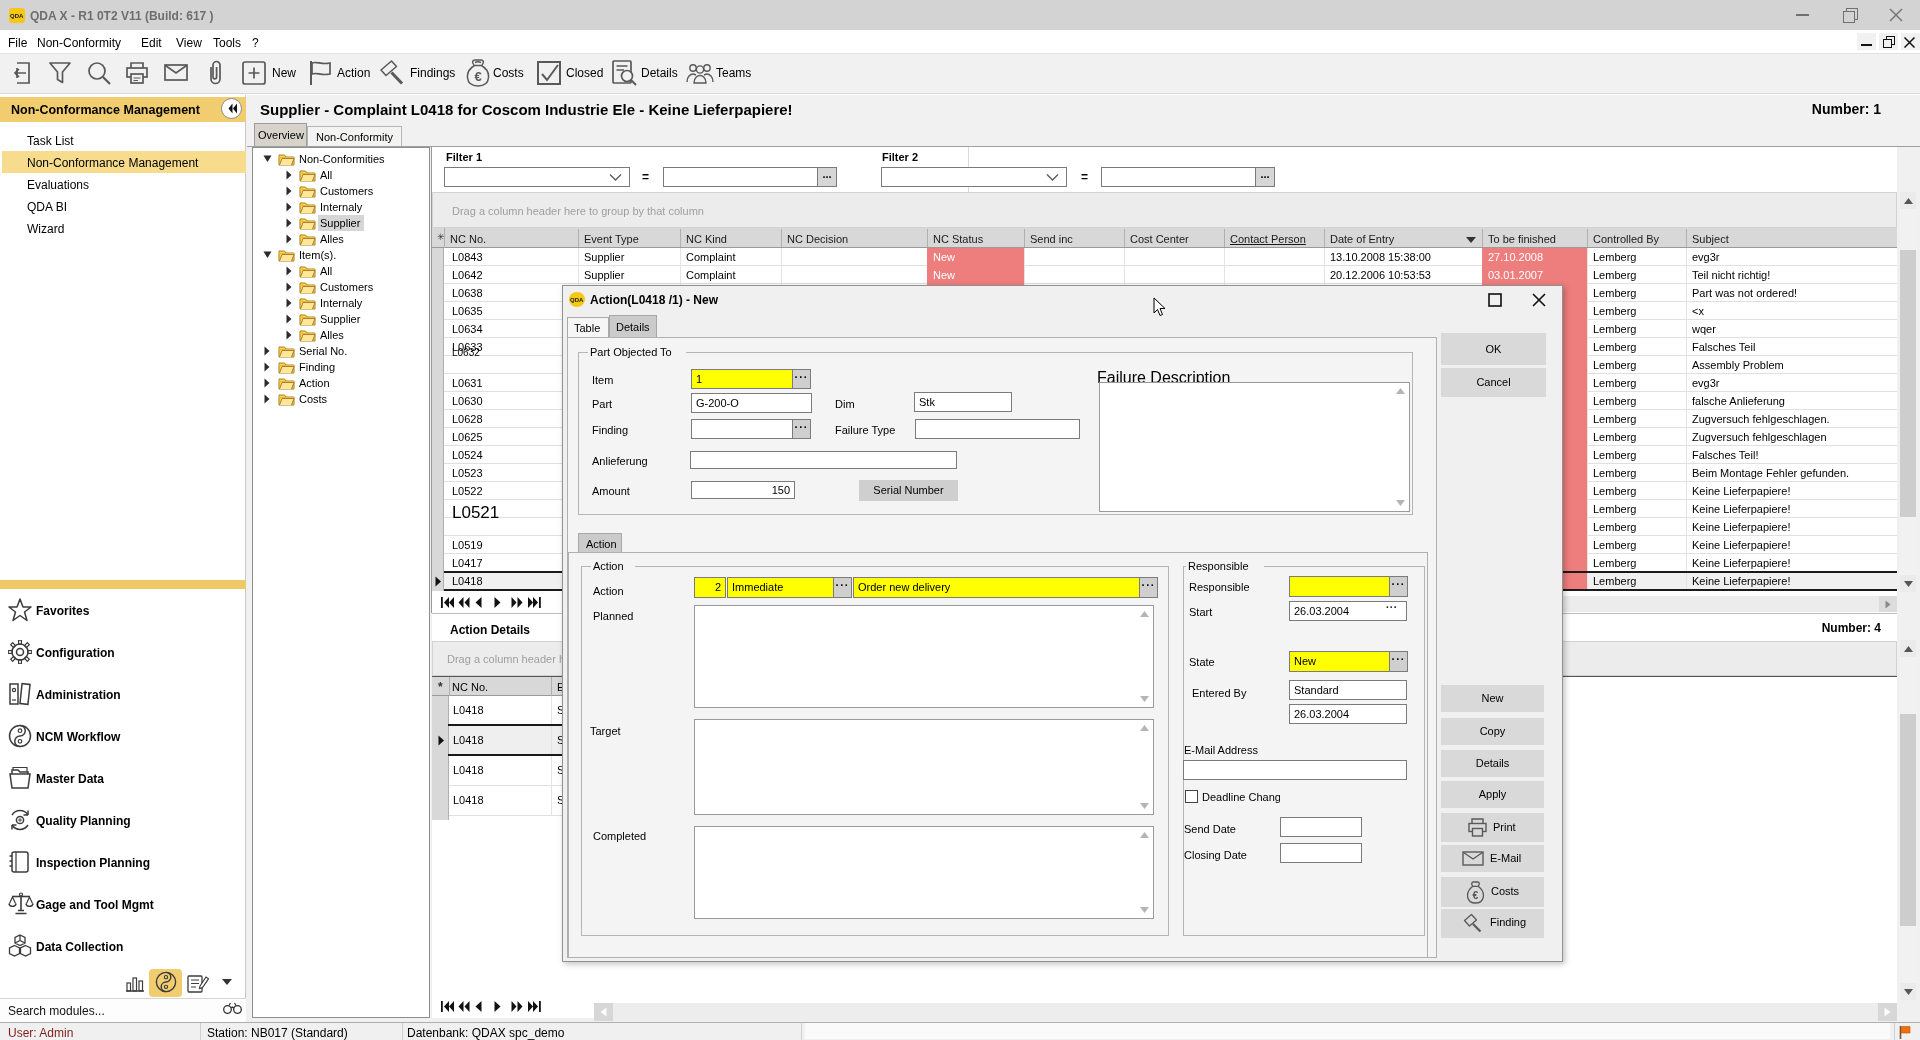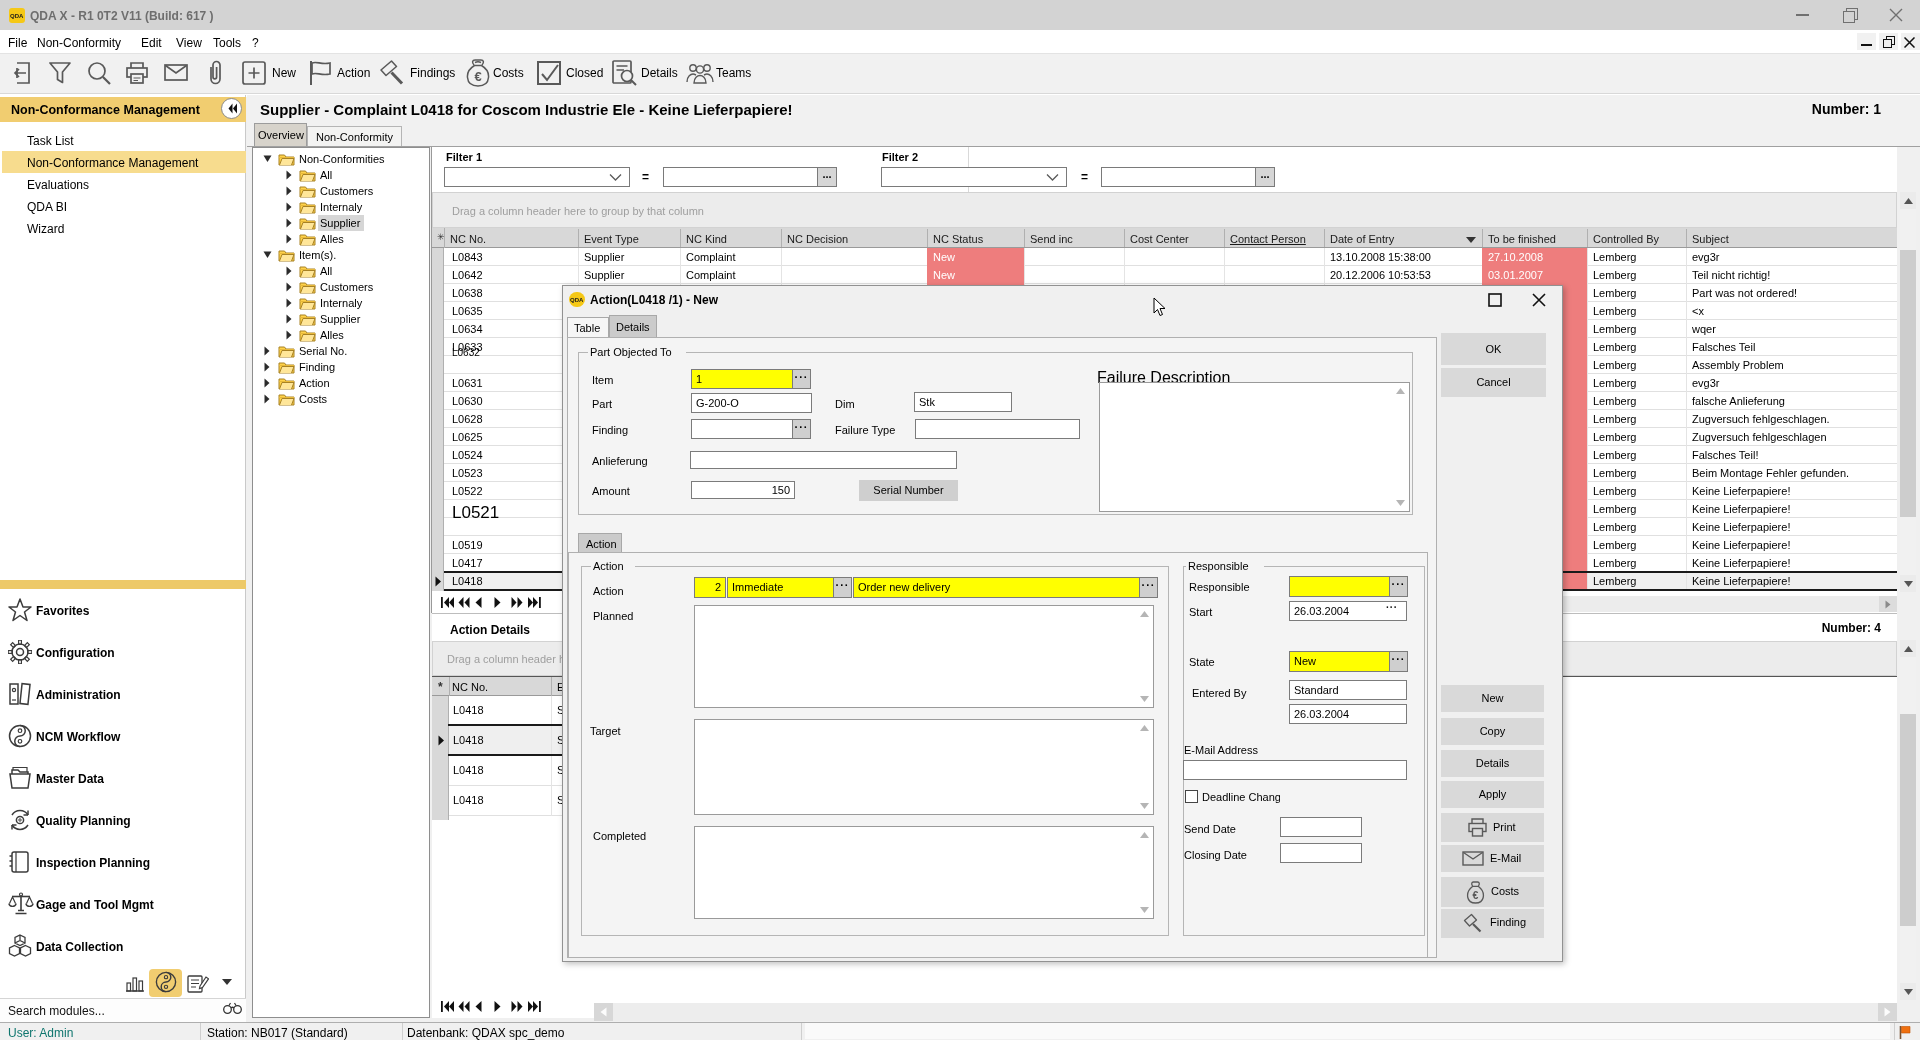--- a/index.html
+++ b/index.html
@@ -212,21 +212,21 @@
     <path d="M0 0 L10 0 L5 6 Z" fill="#333"></path>
   </svg>
 <div style="position:absolute;left:0px;top:998px;width:246px;height:24px;background:#fdfdfd;border-top:1px solid #d5d5d5;"></div>
 <div style="position:absolute;left:8px;top:1005px;font-size:12px;font-weight:400;color:#111;white-space:nowrap;line-height:1;">Search modules...</div>
 <svg style="position:absolute;left:223px;top:1001px;" width="19" height="14" viewBox="0 0 19 14" fill="none">
     <circle cx="4.5" cy="8.5" r="3.8" stroke="#333" stroke-width="1.3"></circle>
     <circle cx="14.5" cy="8.5" r="3.8" stroke="#333" stroke-width="1.3"></circle>
     <path d="M8 7 C9 6 10 6 11 7 M6 4.5 L7.5 2 M13 4.5 L11.5 2" stroke="#333" stroke-width="1.2"></path>
   </svg>
 <div style="position:absolute;left:0px;top:1022px;width:1920px;height:18px;background:#f0f0f0;border-top:1px solid #aeaeae;"></div>
-<div style="position:absolute;left:8px;top:1027px;font-size:12px;font-weight:400;color:#0f766e;white-space:nowrap;line-height:1;">User: Admin</div>
+<div style="position:absolute;left:8px;top:1027px;font-size:12px;font-weight:400;color:#7f1d1d;white-space:nowrap;line-height:1;">User: Admin</div>
 <div style="position:absolute;left:207px;top:1027px;font-size:12px;font-weight:400;color:#000;white-space:nowrap;line-height:1;">Station: NB017 (Standard)</div>
 <div style="position:absolute;left:407px;top:1027px;font-size:12px;font-weight:400;color:#000;white-space:nowrap;line-height:1;">Datenbank: QDAX spc_demo</div>
 <div style="position:absolute;left:200px;top:1023px;width:1px;height:17px;background:#cfcfcf;"></div>
 <div style="position:absolute;left:402px;top:1023px;width:1px;height:17px;background:#cfcfcf;"></div>
 <div style="position:absolute;left:801px;top:1023px;width:1px;height:17px;background:#cfcfcf;"></div>
 <div style="position:absolute;left:1894px;top:1023px;width:1px;height:17px;background:#cfcfcf;"></div>
 <div style="position:absolute;left:805px;top:1023px;width:1085px;height:16px;background:#fafafa;"></div>
 <svg style="position:absolute;left:1898px;top:1025px;" width="13" height="14" viewBox="0 0 13 14" fill="none">
     <path d="M2.5 1 V14" stroke="#7a5230" stroke-width="1.6"></path>
     <path d="M3.5 1.5 H12 V8 H3.5 Z" fill="#f07010" stroke="#c05000" stroke-width="0.6"></path>

